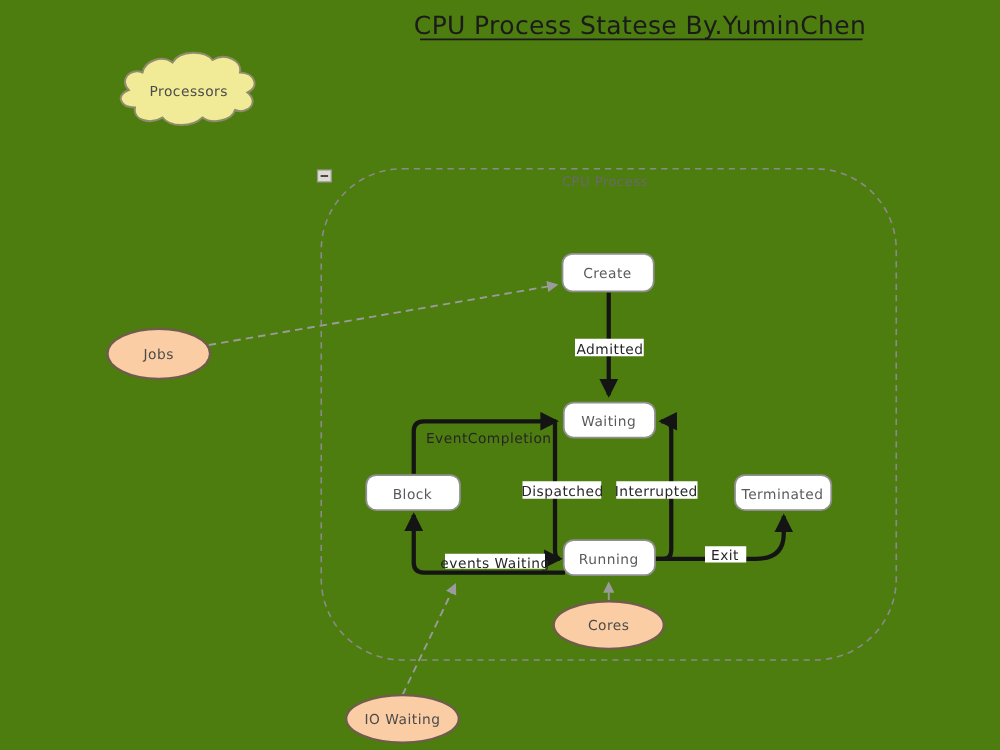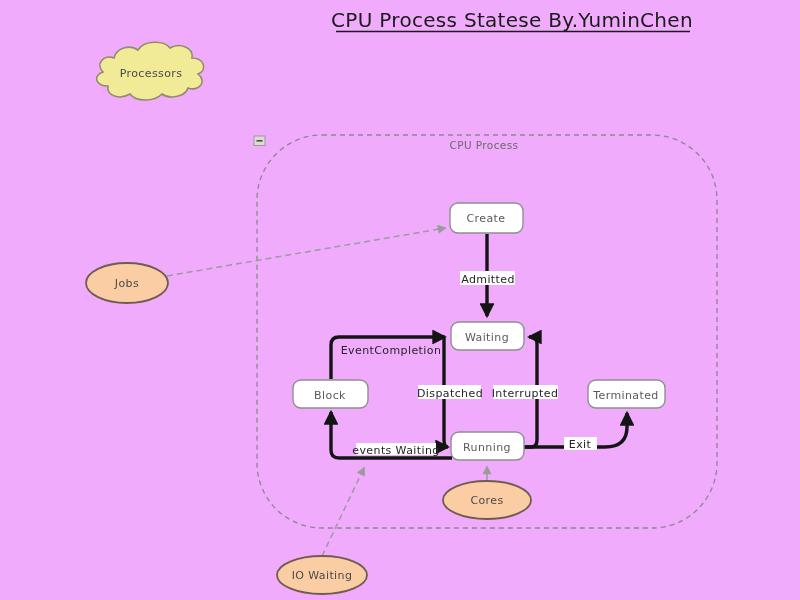--- a/index.html
+++ b/index.html
@@ -1,16 +1,16 @@
 <!DOCTYPE html>
 <html><head>
 <meta charset="utf-8">
 <style>
   html,body{margin:0;padding:0;background:#ffffff;}
-  .stage{position:relative;width:800px;height:600px;background:#f0abfc;overflow:hidden;
+  .stage{position:relative;width:800px;height:600px;background:#4d7c0f;overflow:hidden;
          font-family:"DejaVu Sans", sans-serif;}
   svg{position:absolute;left:0;top:0;}
   text{font-family:"DejaVu Sans", sans-serif;fill:#3c3c3c;letter-spacing:0.4px;}
   .title-text{font-size:20px;fill:#1b1b1b;letter-spacing:0.3px;}
   .node-label{font-size:11px;fill:#5a5a5a;}
   .actor-label{font-size:11px;fill:#4a4a4a;}
   .edge-label{font-size:11px;fill:#262626;}
   .pkg-label{font-size:10.5px;fill:#6a6a6a;}
   .state-node{fill:#ffffff;stroke:#8f8f8f;stroke-width:1.4;}
   .flow{fill:none;stroke:#141414;stroke-width:3.4;stroke-linejoin:round;}

